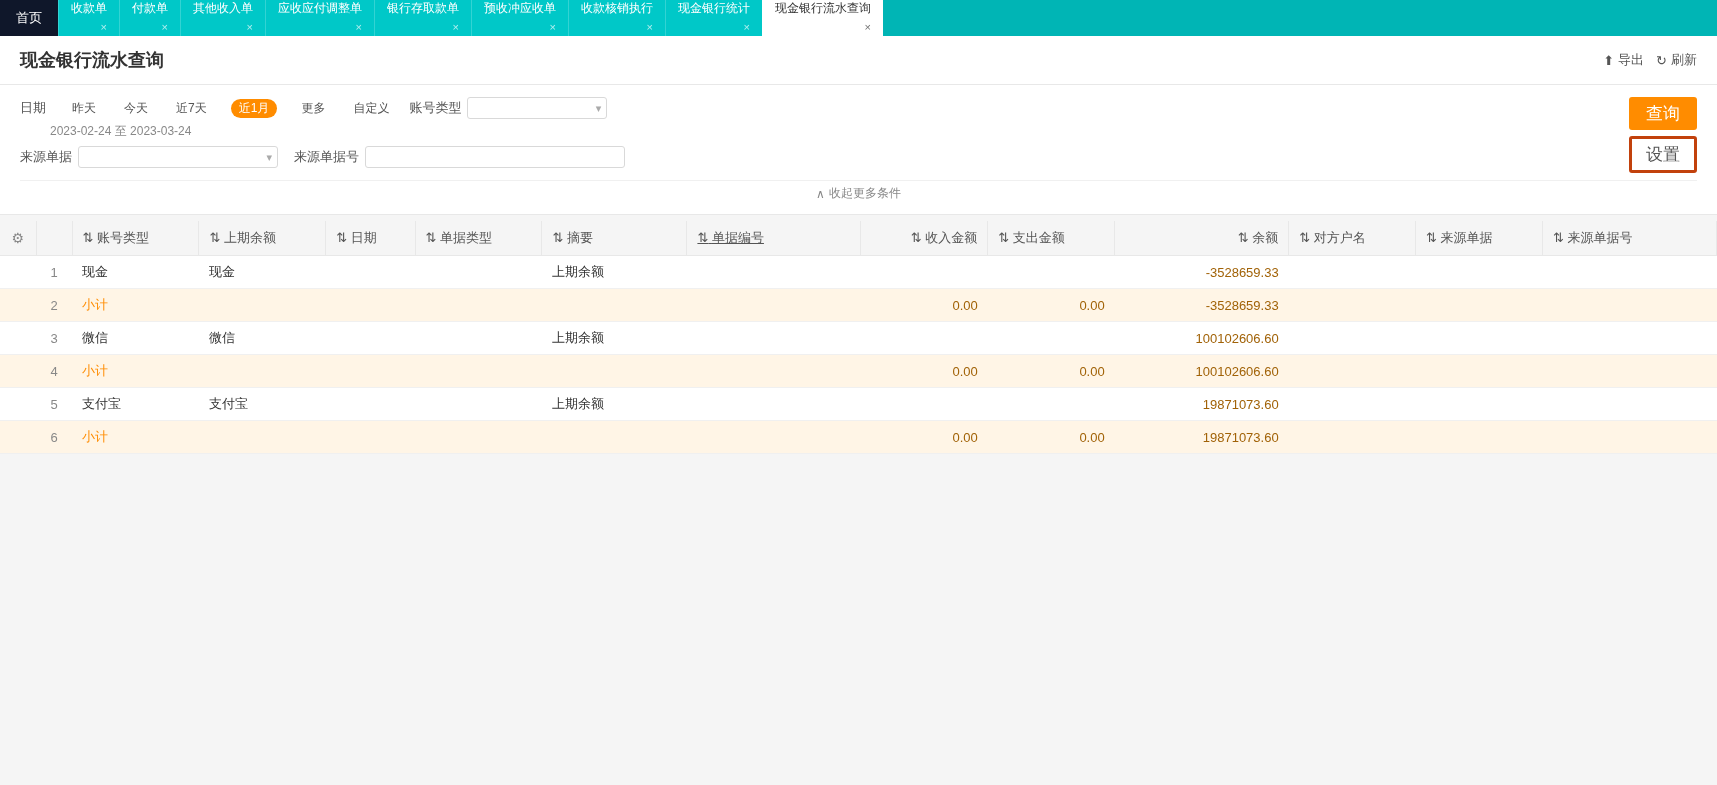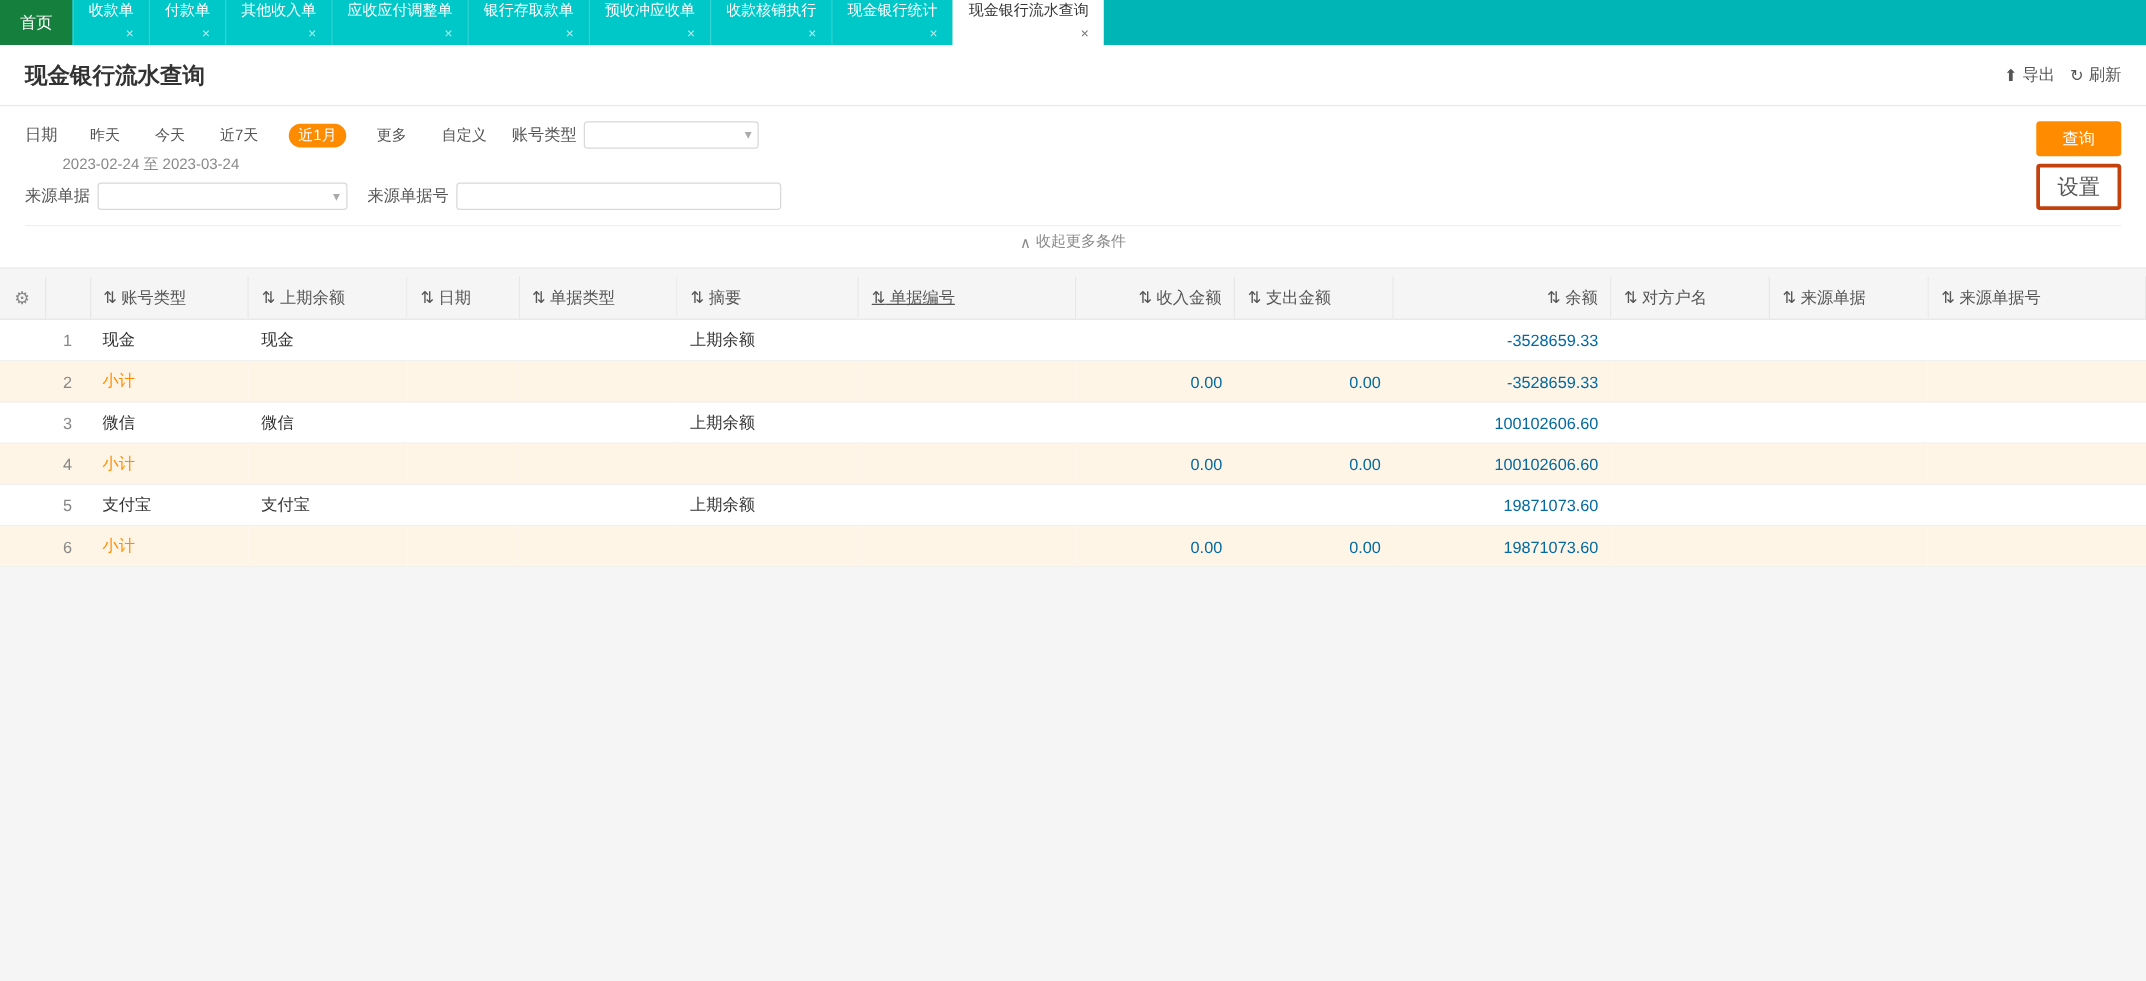--- a/index.html
+++ b/index.html
@@ -8,21 +8,21 @@
     
     .top-nav {
       background: #00b5b5;
       display: flex;
       align-items: center;
       height: 36px;
       padding: 0 0;
       overflow: hidden;
     }
     .nav-home {
-      background: #15803d;
+      background: #0f172a;
       color: #fff;
       padding: 0 16px;
       height: 100%;
       display: flex;
       align-items: center;
       font-size: 13px;
       cursor: pointer;
       white-space: nowrap;
     }
     .nav-tab {
@@ -174,21 +174,21 @@
       font-size: 16px;
       letter-spacing: 1px;
     }
     .query-btn {
       background: #ff8c00;
       color: #fff;
       border: none;
       border-radius: 3px;
       padding: 5px 16px;
       cursor: pointer;
-      font-size: 13px;
+      font-size: 17px;
     }
     .settings-btn {
       background: #fff;
       color: #555;
       border: 3px solid #c2410c;
       border-radius: 3px;
       padding: 4px 14px;
       cursor: pointer;
       font-size: 17px;
     }
@@ -231,21 +231,21 @@
     tbody tr.subtotal {
       background: #fff5e6;
     }
     tbody td {
       padding: 7px 10px;
       color: #333;
       white-space: nowrap;
     }
     .td-number {
       text-align: right;
-      color: #0369a1;
+      color: #a16207;
     }
     .td-orange {
       color: #ff8c00;
     }
     .td-row-num {
       color: #888;
       text-align: center;
       width: 36px;
     }
     .settings-col {

